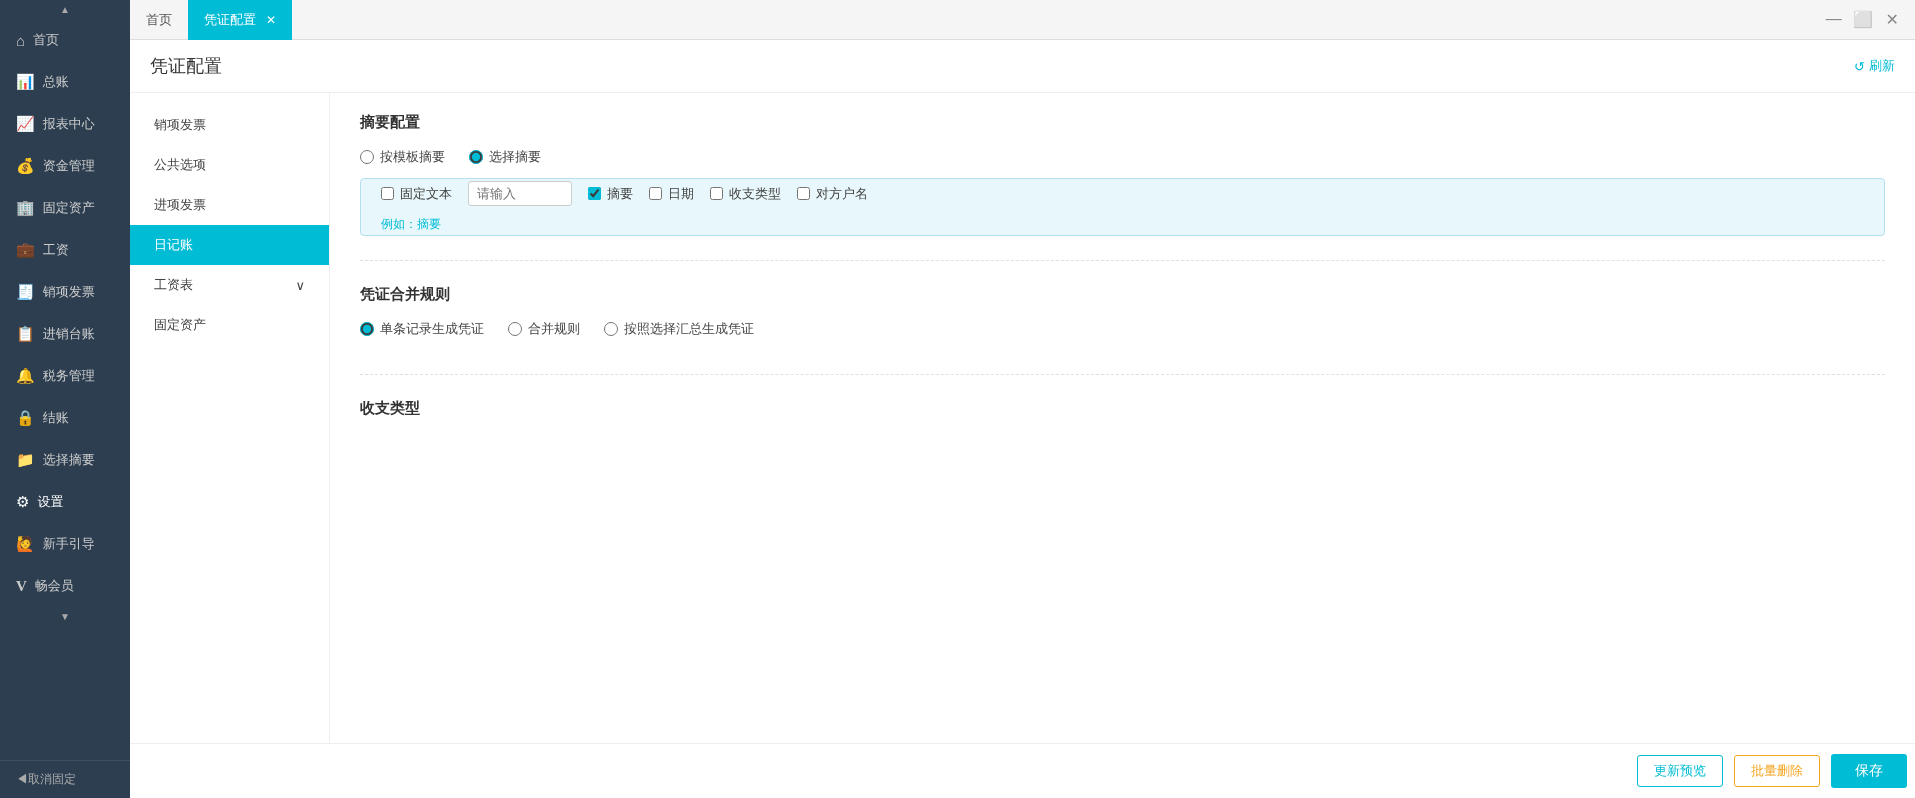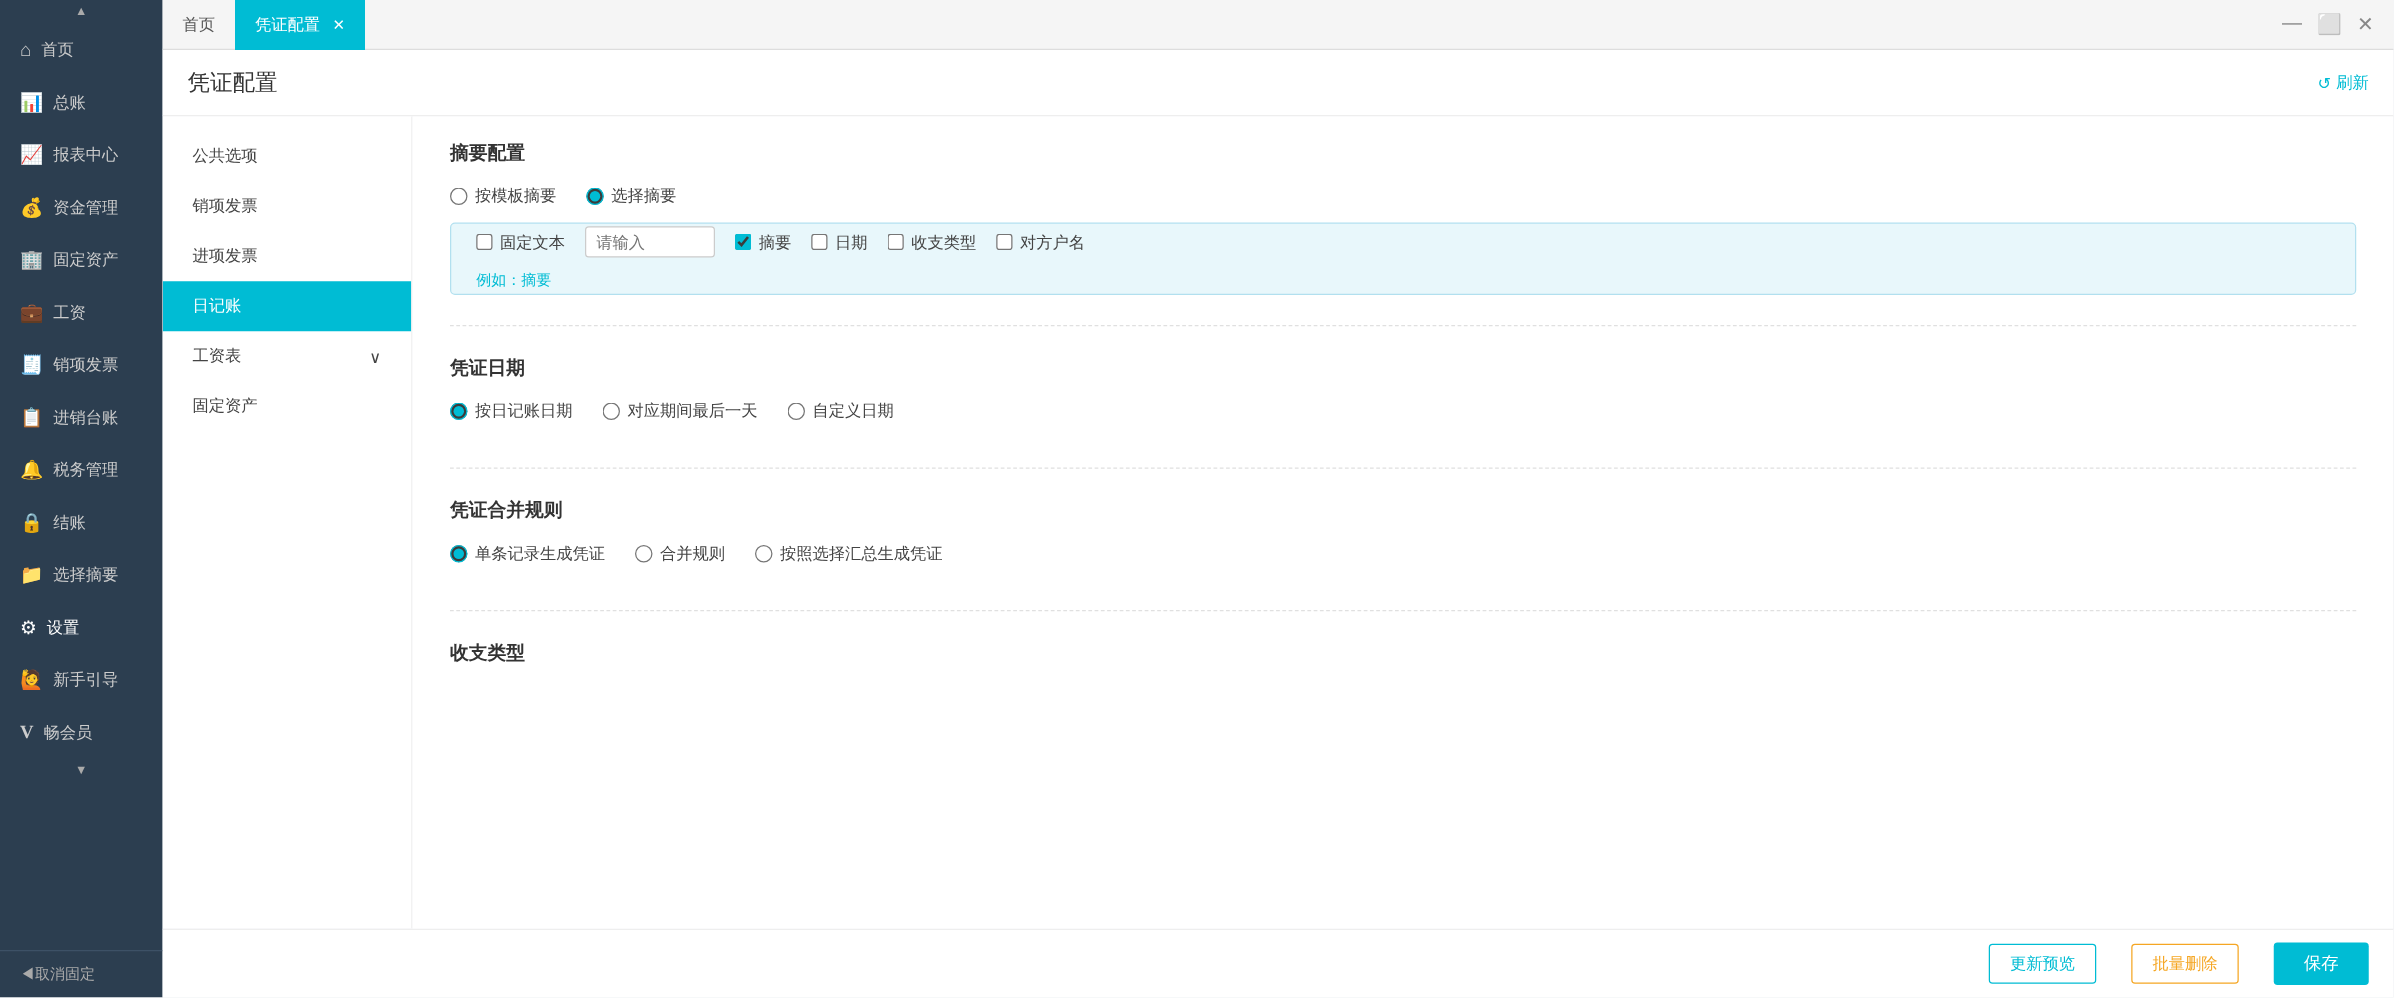--- a/index.html
+++ b/index.html
@@ -226,25 +226,25 @@
     .example-text {
       color: #00bcd4;
       font-size: 12px;
       margin-top: 10px;
     }
 
     
     .bottom-bar {
       background: #fff;
       border-top: 1px solid #eee;
-      padding: 10px 20px;
+      padding: 10px 8px;
       display: flex;
       align-items: center;
       justify-content: flex-end;
-      gap: 28px;
+      gap: 11px;
       flex-shrink: 0;
     }
     .btn-outline {
       border: 1px solid #00bcd4;
       color: #00bcd4;
       background: #fff;
       padding: 6px 16px;
       border-radius: 3px;
       cursor: pointer;
       font-size: 13px;
@@ -373,24 +373,24 @@
       <div class="refresh-btn">
         <span>↺</span>
         <span>刷新</span>
       </div>
     </div>
 
     <div class="body-area">
 
       <div class="left-nav">
         <div class="left-nav-item">
+          <span>销项发票</span>
+        </div>
+        <div class="left-nav-item">
           <span>公共选项</span>
-        </div>
-        <div class="left-nav-item">
-          <span>销项发票</span>
         </div>
         <div class="left-nav-item">
           <span>进项发票</span>
         </div>
         <div class="left-nav-item active">
           <span>日记账</span>
         </div>
         <div class="left-nav-item">
           <span>工资表</span>
           <span>∨</span>
@@ -437,37 +437,20 @@
                 <input type="checkbox" style="">
                 <span>对方户名</span>
               </label>
             </div>
             <div class="example-text">
               <span>例如：摘要</span>
             </div>
           </div>
         </div>
 
-        <div class="section">
-          <div class="section-title">凭证日期</div>
-          <div class="radio-group">
-            <label class="radio-label">
-              <input type="radio" class="radio-input" name="vdate" checked="" style="">
-              <span>按日记账日期</span>
-            </label>
-            <label class="radio-label">
-              <input type="radio" class="radio-input" name="vdate" style="">
-              <span>对应期间最后一天</span>
-            </label>
-            <label class="radio-label">
-              <input type="radio" class="radio-input" name="vdate" style="">
-              <span>自定义日期</span>
-            </label>
-          </div>
-        </div>
 
         <div class="section">
           <div class="section-title">凭证合并规则</div>
           <div class="radio-group">
             <label class="radio-label">
               <input type="radio" class="radio-input" name="merge" checked="" style="">
               <span>单条记录生成凭证</span>
             </label>
             <label class="radio-label">
               <input type="radio" class="radio-input" name="merge" style="">

